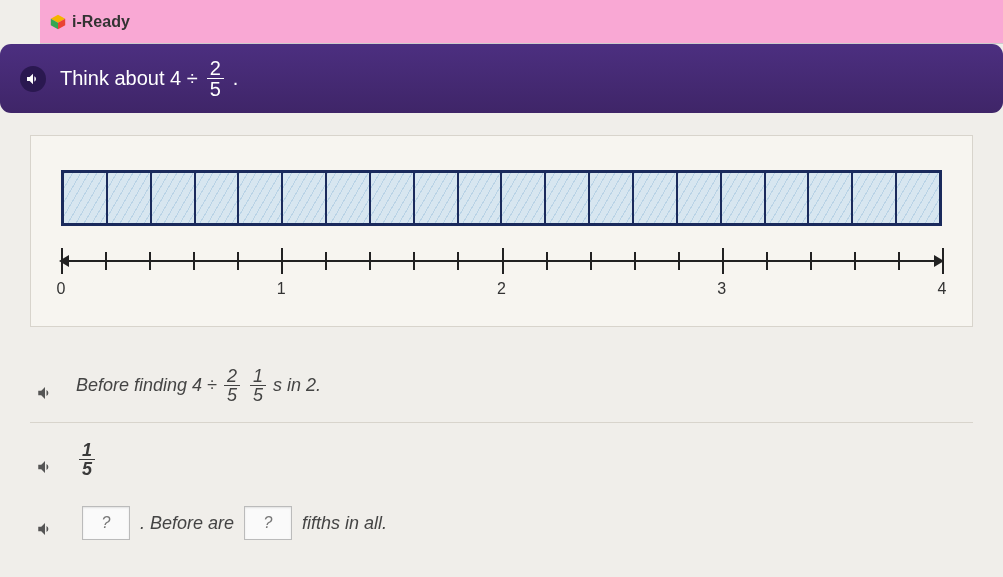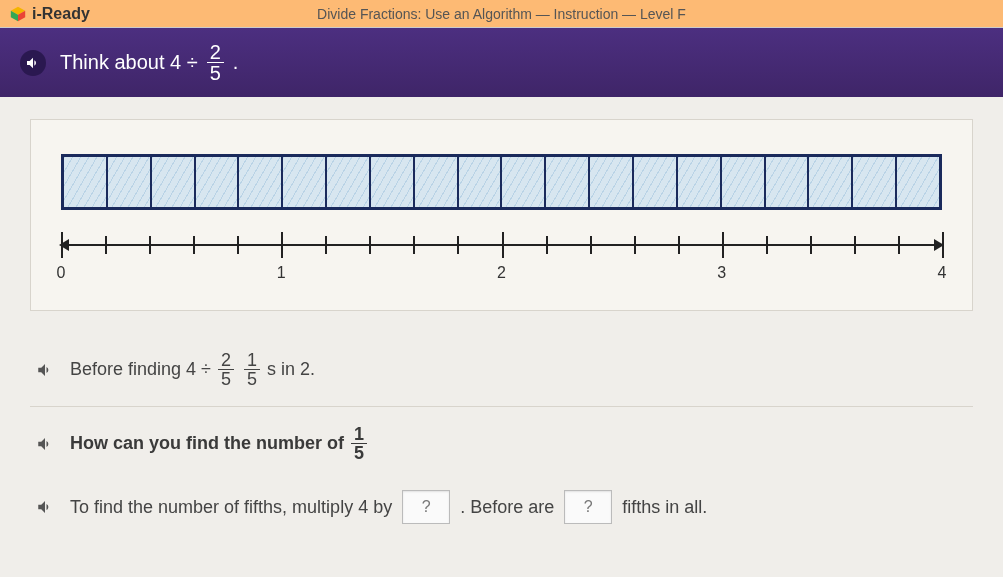--- a/index.html
+++ b/index.html
@@ -4,27 +4,28 @@
 <style>
   * { box-sizing: border-box; margin: 0; padding: 0; }
   body {
     font-family: Arial, Helvetica, sans-serif;
     background: #f0eeea;
     width: 1003px;
     height: 577px;
     overflow: hidden;
   }
   .top-bar {
-    height: 28px;
-    background: #fdba74;
+    height: 44px;
+    background: #f9a8d4;
     border-bottom: 1px solid #ccc;
     display: flex;
     align-items: center;
     padding: 0 10px;
     position: relative;
+    margin-left: 40px;
   }
   .logo-wrap { display: flex; align-items: center; gap: 6px; }
   .logo-cube {
     width: 16px; height: 16px;
   }
   .logo-text { font-weight: bold; font-size: 16px; color: #333; }
   .breadcrumb {
     position: absolute;
     left: 50%;
     transform: translateX(-50%);
@@ -33,20 +34,21 @@
   }
   .instruction-bar {
     background: #4a2a7a;
     background: linear-gradient(180deg,#4c2f80 0%, #3f2568 100%);
     color: #fff;
     padding: 14px 20px;
     display: flex;
     align-items: center;
     gap: 14px;
     font-size: 20px;
+    border-radius: 11px;
   }
   .speaker {
     width: 22px; height: 22px;
     display: inline-flex;
     align-items: center;
     justify-content: center;
     flex-shrink: 0;
   }
   .speaker-dark { color: #555; }
   .speaker-light { color: #fff; background:#2a1850; border-radius:50%; padding:3px; width:26px; height:26px;}
@@ -111,25 +113,26 @@
   }
   .nl-arrow-l {
     position:absolute; top:9px; left:-2px;
     width:0;height:0;
     border-right:10px solid #222;
     border-top:6px solid transparent;
     border-bottom:6px solid transparent;
   }
   .text-row {
     display: flex;
-    align-items: center;
-    gap: 14px;
+    align-items: flex-end;
+    gap: 20px;
     font-size: 18px;
     color: #444;
     padding: 14px 4px;
+    font-style: italic;
   }
   .text-row .body { display: flex; align-items: center; flex-wrap: wrap; gap: 4px;}
   .text-row.bold { font-weight: 600; color:#3a3a3a;}
   .divider { height:1px; background:#d8d4cc; margin: 4px 0; }
   .answer-box {
     display:inline-flex;
     align-items:center;
     justify-content:center;
     width: 48px; height: 34px;
     border: 1px solid #bbb;
@@ -145,21 +148,20 @@
 
 <div class="top-bar">
   <div class="logo-wrap">
     <svg class="logo-cube" viewBox="0 0 20 20">
       <polygon points="10,1 19,6 10,11 1,6" fill="#f4b400"></polygon>
       <polygon points="1,6 10,11 10,19 1,14" fill="#34a853"></polygon>
       <polygon points="19,6 10,11 10,19 19,14" fill="#ea4335"></polygon>
     </svg>
     <span class="logo-text">i-Ready</span>
   </div>
-  <div class="breadcrumb">Divide Fractions: Use an Algorithm — Instruction — Level F</div>
 </div>
 
 <div class="instruction-bar">
   <span class="speaker speaker-light">
     <svg viewBox="0 0 24 24" width="16" height="16" fill="currentColor">
         <path d="M3 9v6h4l5 5V4L7 9H3zm13.5 3a4.5 4.5 0 0 0-2.5-4v8a4.5 4.5 0 0 0 2.5-4z"></path>
       </svg>
   </span>
   <span class="body" style="display:flex;align-items:center;gap:6px;">
     <span>Think about 4 ÷</span>
@@ -251,36 +253,34 @@
 
   <div class="divider"></div>
 
   <div class="text-row bold">
     <span class="speaker speaker-dark">
       <svg viewBox="0 0 24 24" width="18" height="18" fill="currentColor">
           <path d="M3 9v6h4l5 5V4L7 9H3zm13.5 3a4.5 4.5 0 0 0-2.5-4v8a4.5 4.5 0 0 0 2.5-4z"></path>
         </svg>
     </span>
     <span class="body">
-      <span>How can you find the number of</span>
       <span class="fraction">
         <span class="num">1</span>
         <span class="den">5</span>
       </span>
     </span>
   </div>
 
   <div class="text-row">
     <span class="speaker speaker-dark">
       <svg viewBox="0 0 24 24" width="18" height="18" fill="currentColor">
           <path d="M3 9v6h4l5 5V4L7 9H3zm13.5 3a4.5 4.5 0 0 0-2.5-4v8a4.5 4.5 0 0 0 2.5-4z"></path>
         </svg>
     </span>
     <span class="body">
-      <span>To find the number of fifths, multiply 4 by</span>
       <span class="answer-box">?</span>
       <span>. Before are</span>
       <span class="answer-box">?</span>
       <span>fifths in all.</span>
     </span>
   </div>
 
 </div>
 
 </body></html>

